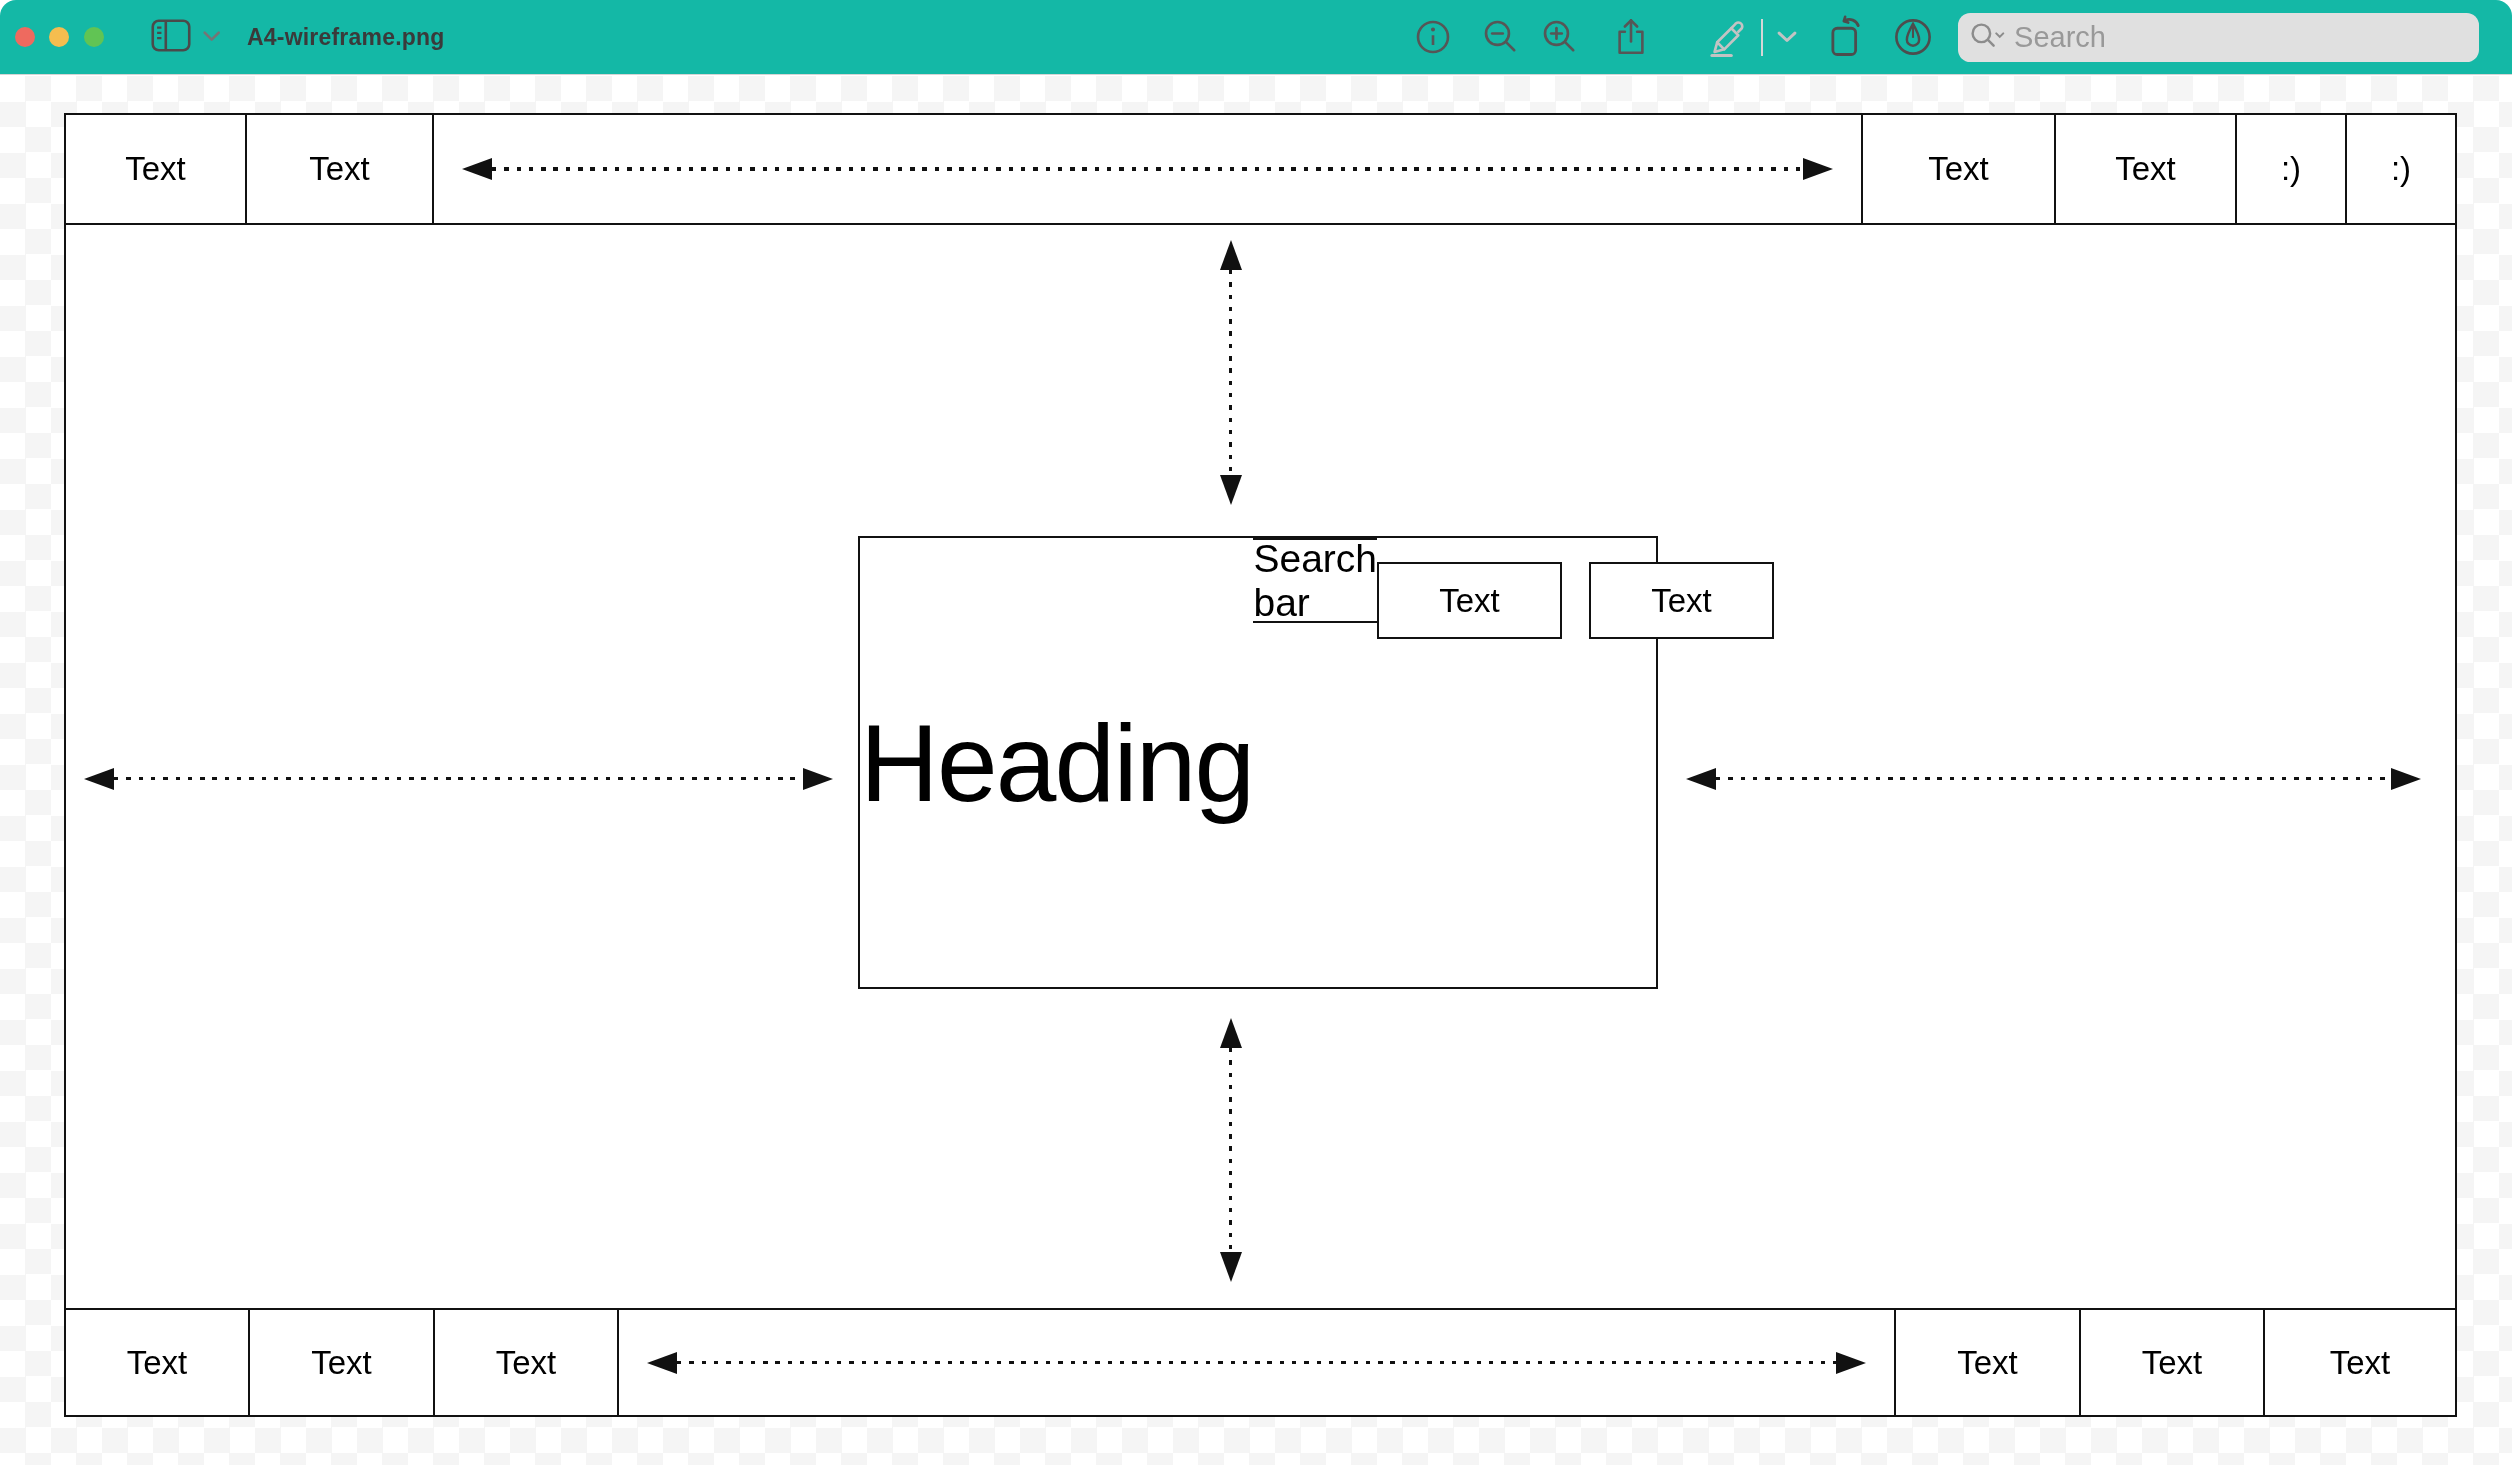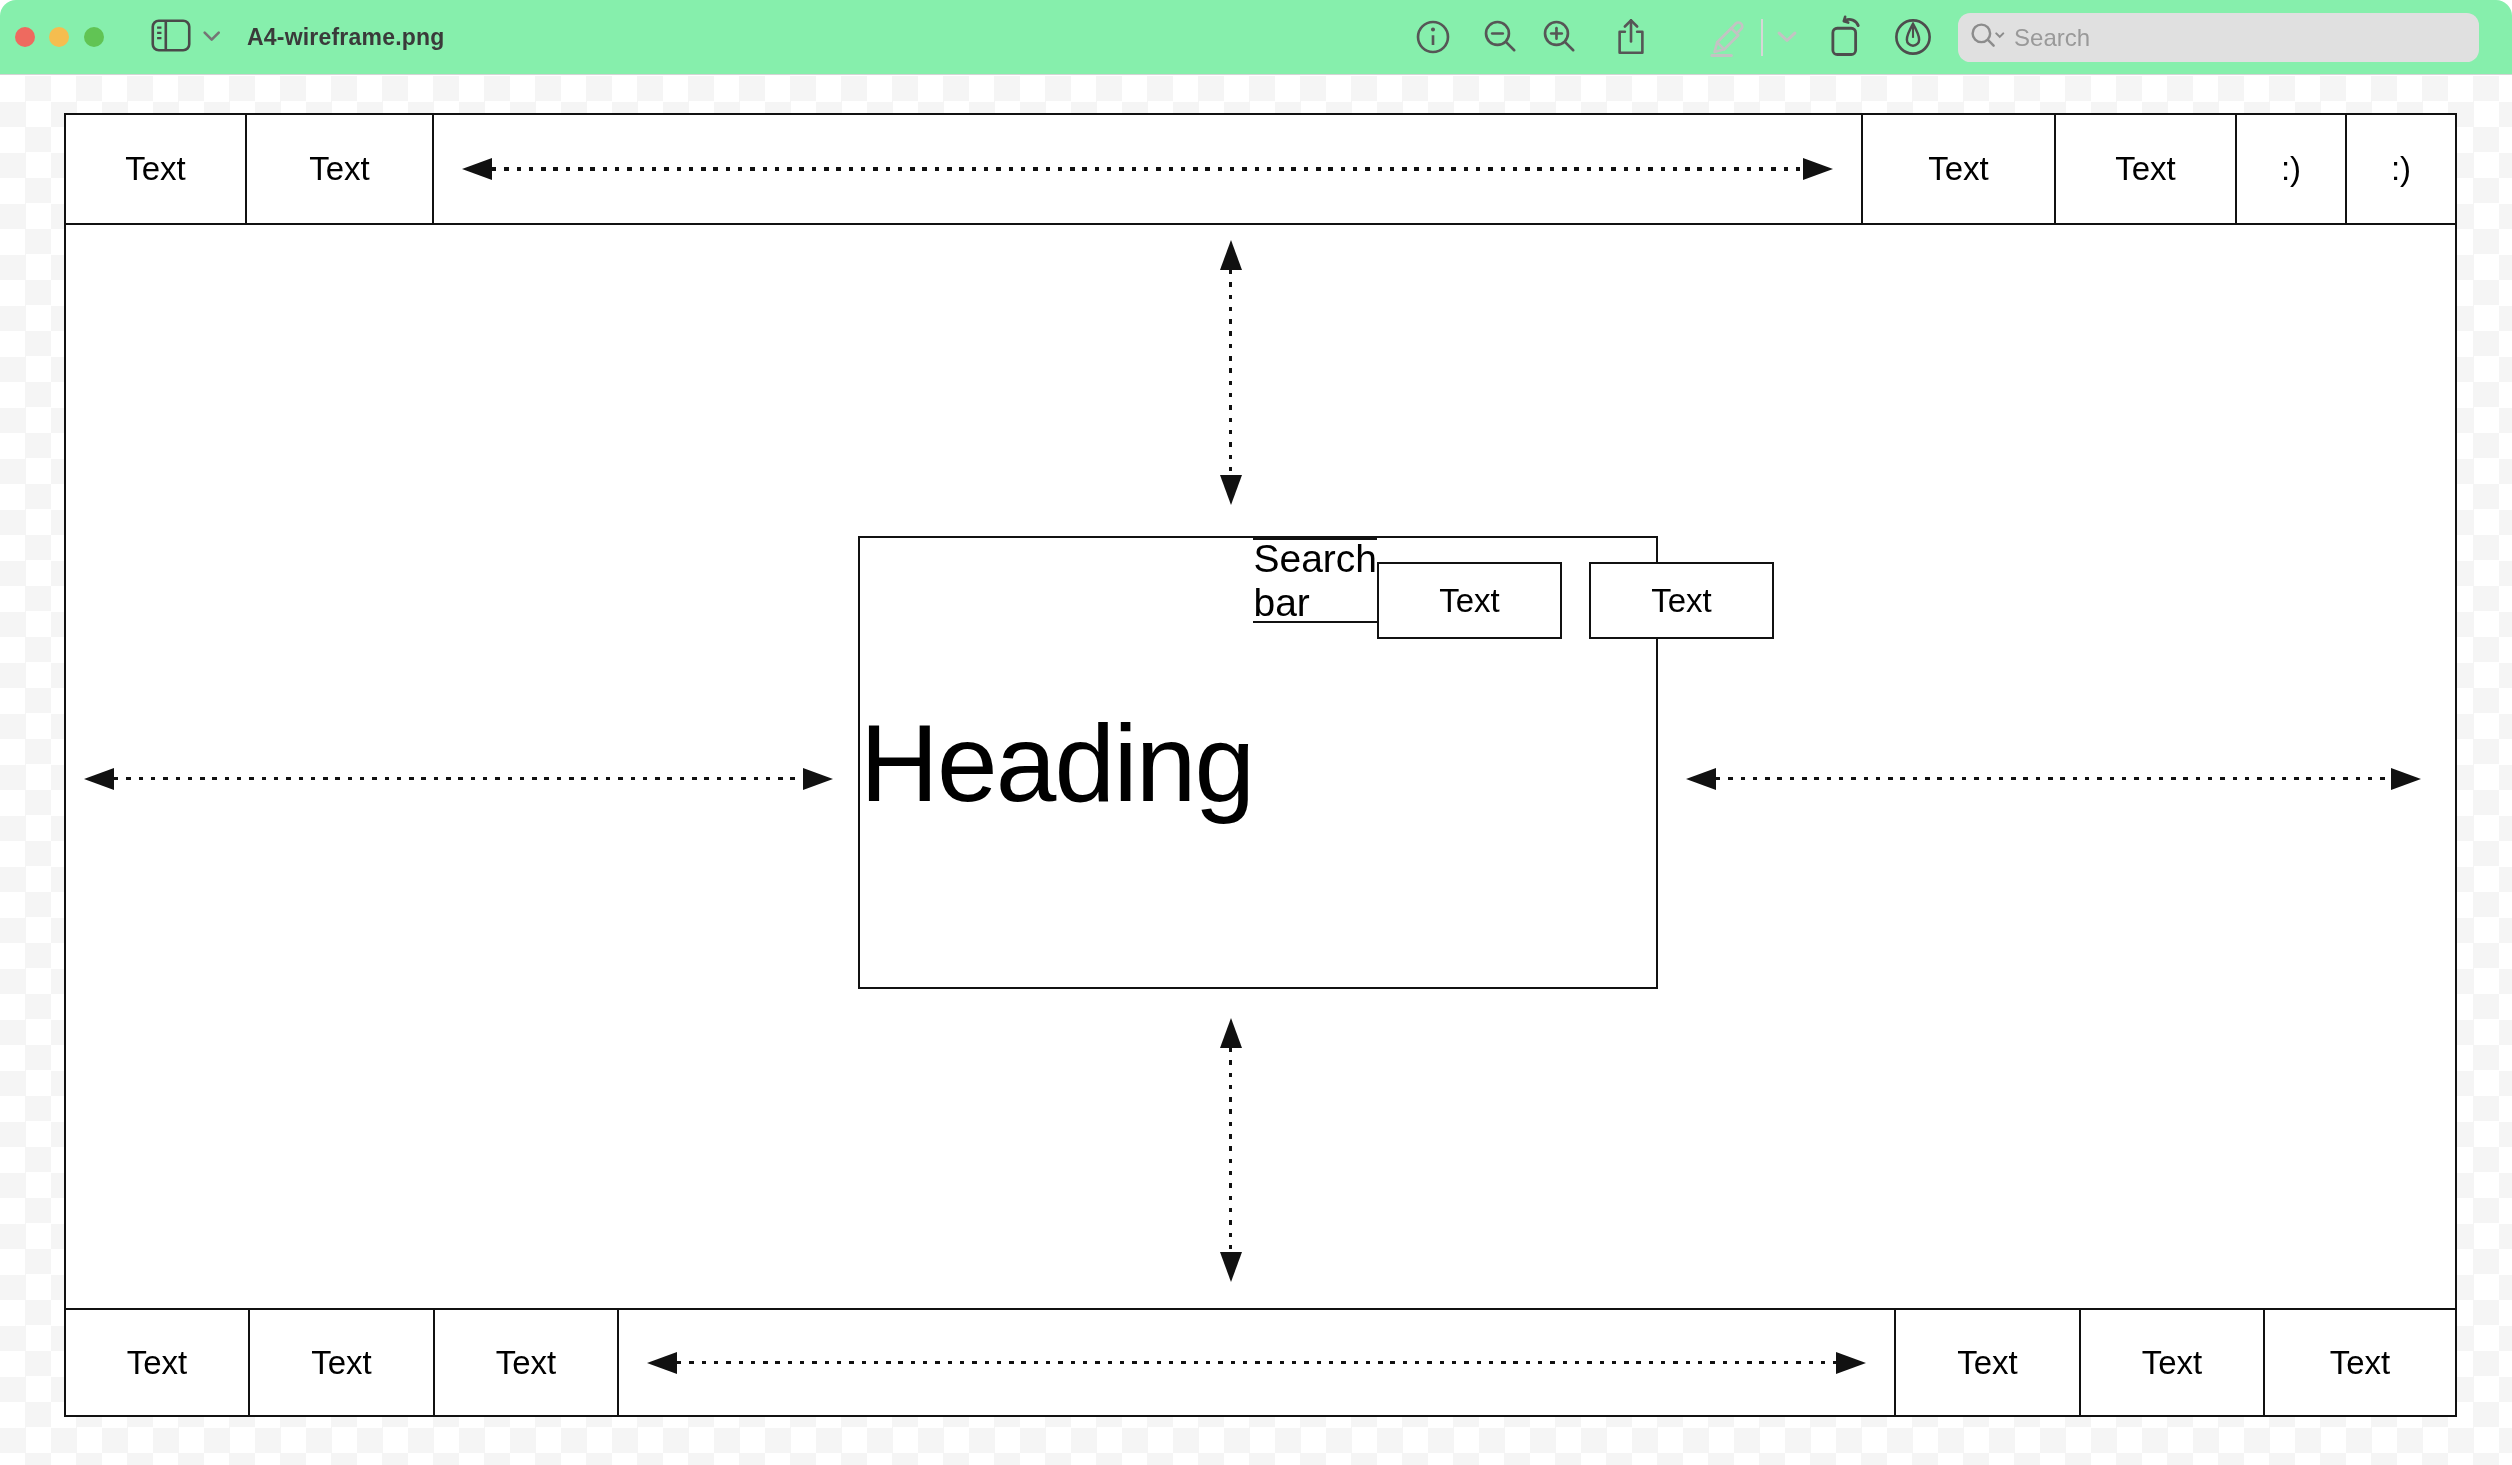--- a/index.html
+++ b/index.html
@@ -7,21 +7,21 @@
   body { font-family:"Liberation Sans","DejaVu Sans",sans-serif; }
 
   .window {
     position:relative; width:2512px; height:1465px;
     border-radius:16px 16px 10.6px 10.6px; overflow:hidden;
   }
 
   
   .titlebar {
     position:absolute; top:0; left:0; right:0; height:75px;
-    background:#86efac; border-bottom:0.9px solid #d4d4d4;
+    background:#14b8a6; border-bottom:0.9px solid #d4d4d4;
   }
   .traffic { position:absolute; top:27px; width:20px; height:20px; border-radius:50%; }
   .traffic.red    { left:15px; background:#ee6a5f; }
   .traffic.yellow { left:49px; background:#f5bd4f; }
   .traffic.green  { left:84px; background:#61c454; }
 
   .tbtn { position:absolute; top:50%; transform:translate(-50%,-50%); display:flex; align-items:center; justify-content:center; background:none; border:none; cursor:default; }
   .tbtn svg { display:block; }
 
   .sidebar-group { position:absolute; left:151px; top:0; height:100%; display:flex; align-items:center; gap:10.6px; }
@@ -31,21 +31,21 @@
     font-size:23px; font-weight:700; color:#3a3a3a; letter-spacing:0.2px;
   }
 
   .searchfield {
     position:absolute; left:1958px; top:13px; width:521px; height:49px;
     background:#e0e0e0; border-radius:12.3px; display:flex; align-items:center;
     padding:0 12.3px; gap:8.8px;
   }
   .searchfield input {
     flex:1; background:transparent; border:none; outline:none;
-    font-size:24px; color:#444; font-family:"Liberation Sans","DejaVu Sans",sans-serif;
+    font-size:29px; color:#444; font-family:"Liberation Sans","DejaVu Sans",sans-serif;
   }
   .searchfield input::placeholder { color:#999; opacity:1; }
 
   
   .content {
     position:absolute; top:76px; left:0; right:0; bottom:0;
     background-image:conic-gradient(#f5f5f5 0 25%, #ffffff 0 50%, #f5f5f5 0 75%, #ffffff 0 100%);
     background-size:51px 51px;
     padding-left:36px;
   }

